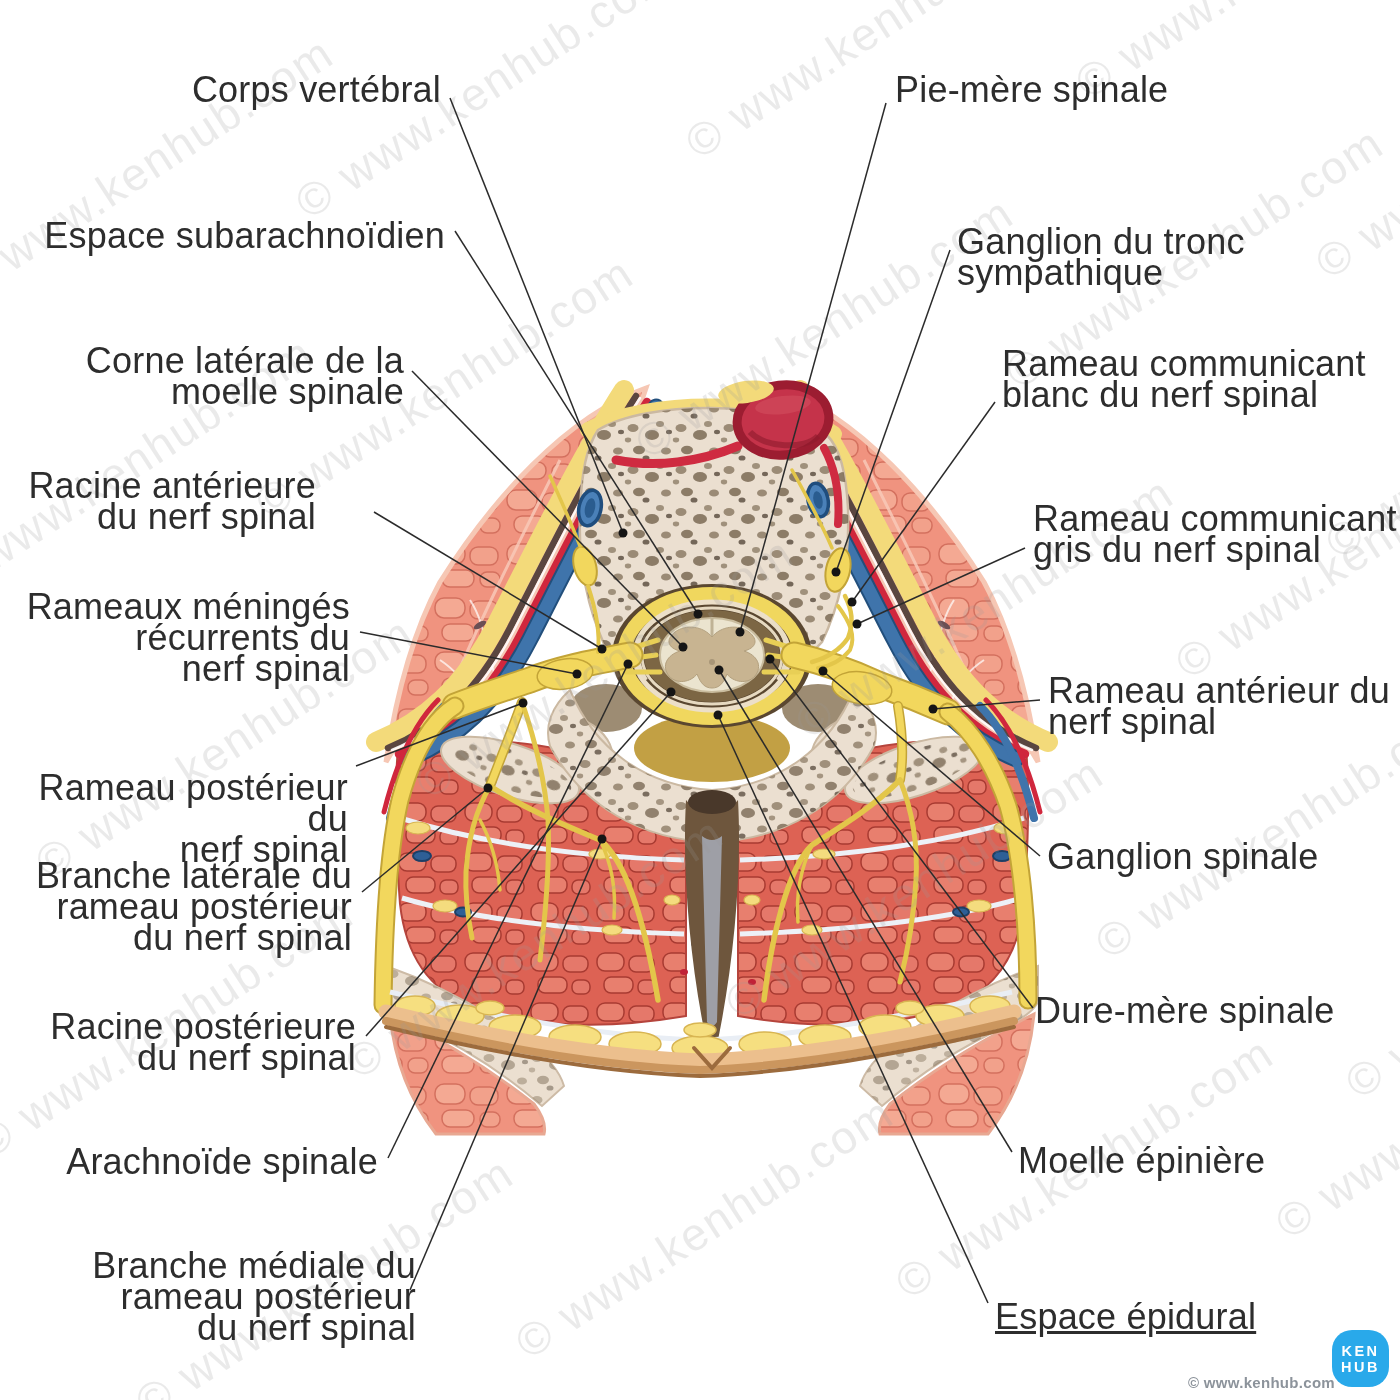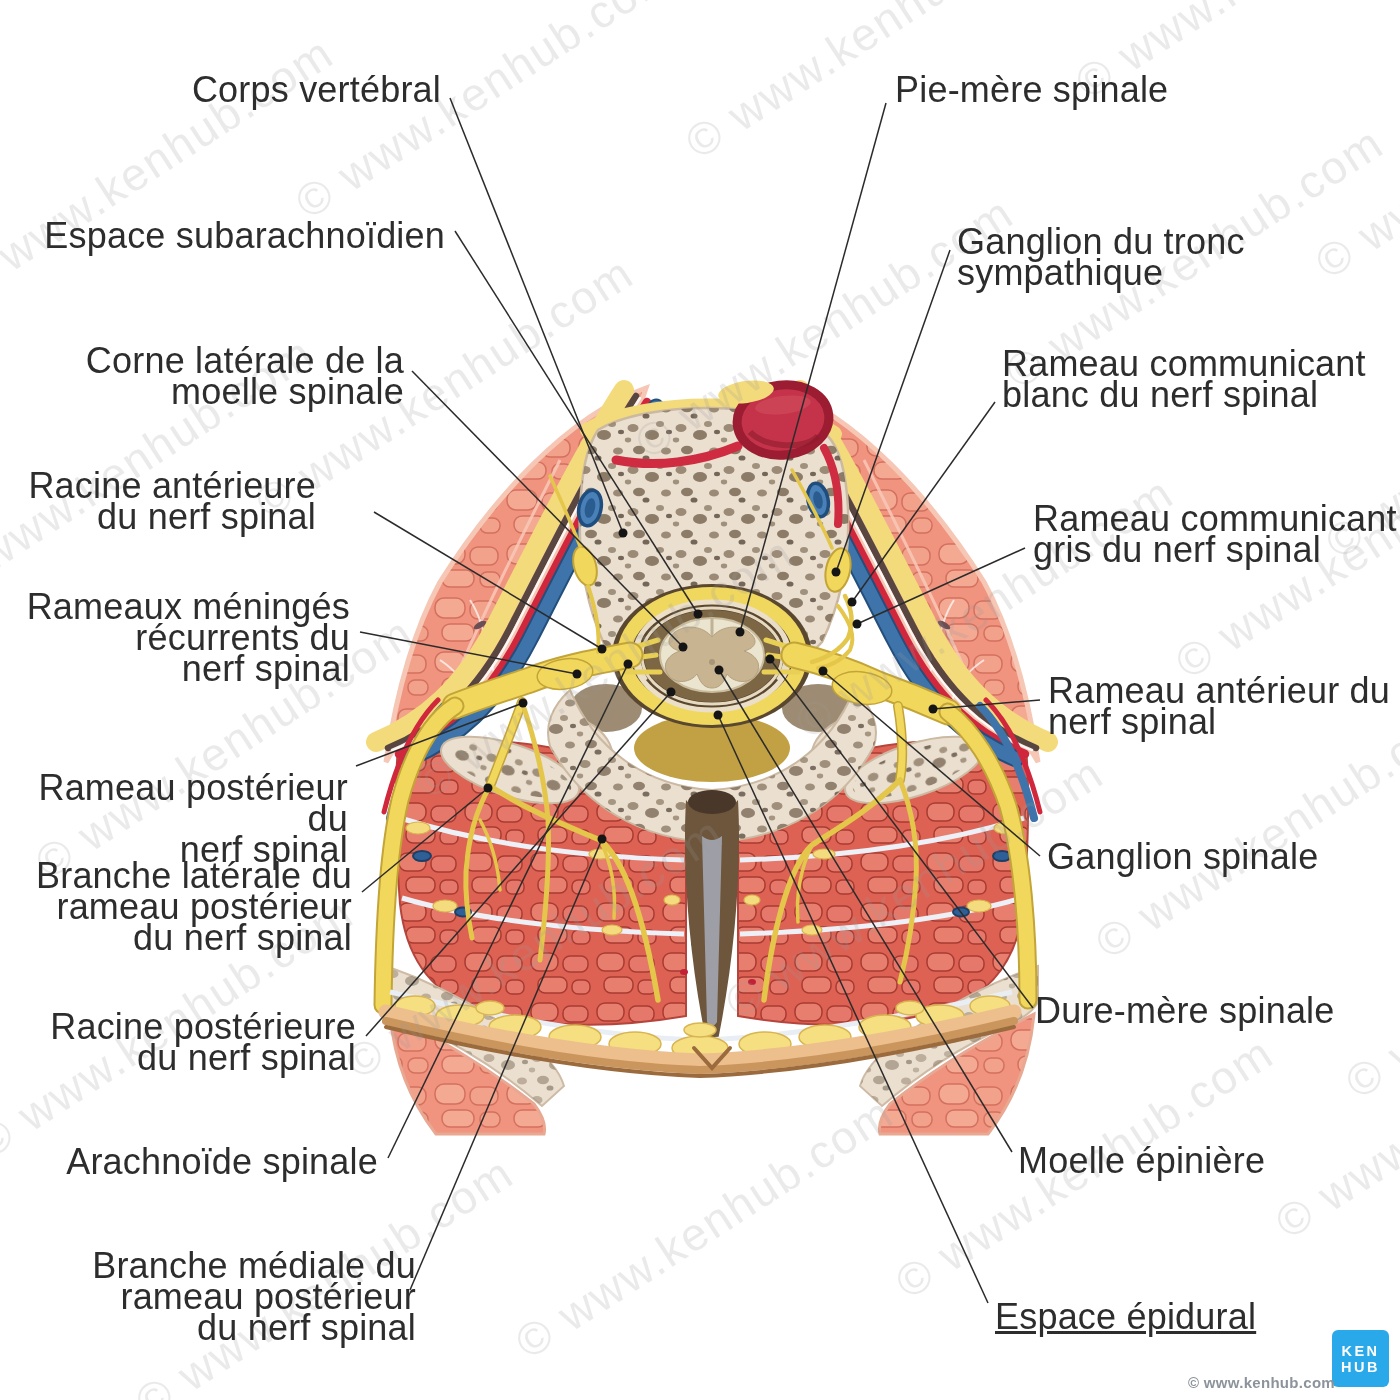--- a/index.html
+++ b/index.html
@@ -14,21 +14,21 @@
     letter-spacing:2px;transform:rotate(-33deg);transform-origin:left center;
   }
   #leader-layer{z-index:4;}
   .lbl{
     position:absolute;font-size:36px;line-height:31px;color:#2d2d2d;
     white-space:pre-line;letter-spacing:.2px;z-index:5;
   }
   .lbl.alignR{text-align:right;}
   .logo{
     position:absolute;left:1332px;top:1330px;width:57px;height:57px;background:#29a9ea;
-    border-radius:6px;color:#ffffff;display:flex;flex-direction:column;align-items:center;
+    border-radius:20px;color:#ffffff;display:flex;flex-direction:column;align-items:center;
     justify-content:center;text-align:center;font-weight:bold;font-size:14.5px;line-height:16px;
     letter-spacing:2.5px;z-index:6;
   }
   .credit{
     position:absolute;left:1188px;top:1374px;font-size:15px;font-weight:bold;
     color:#8c939b;letter-spacing:.3px;z-index:6;
   }
   svg .ln{stroke:#2b2b2b;stroke-width:1.5;}
   svg .dot{fill:#151515;}
 </style>

